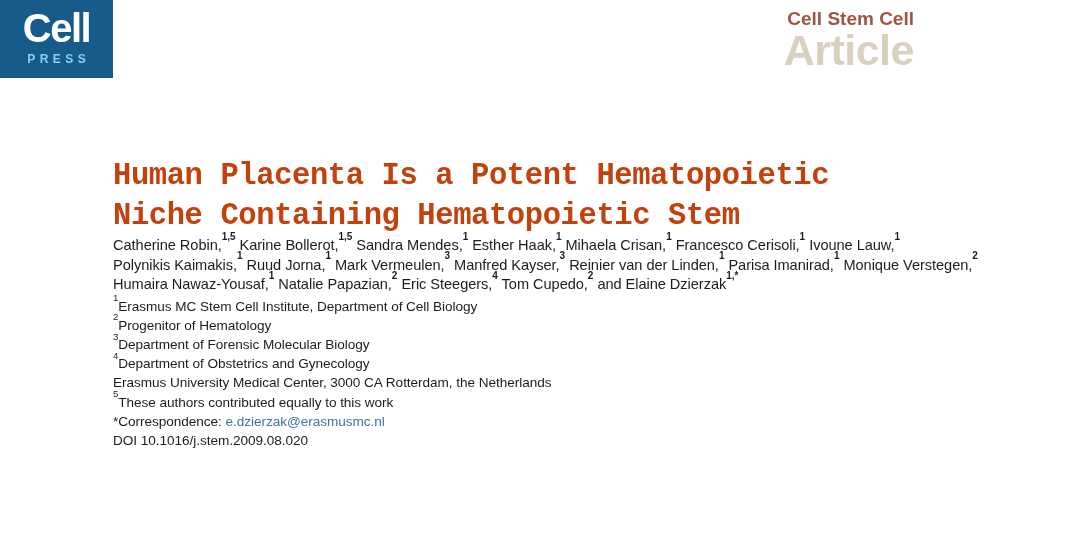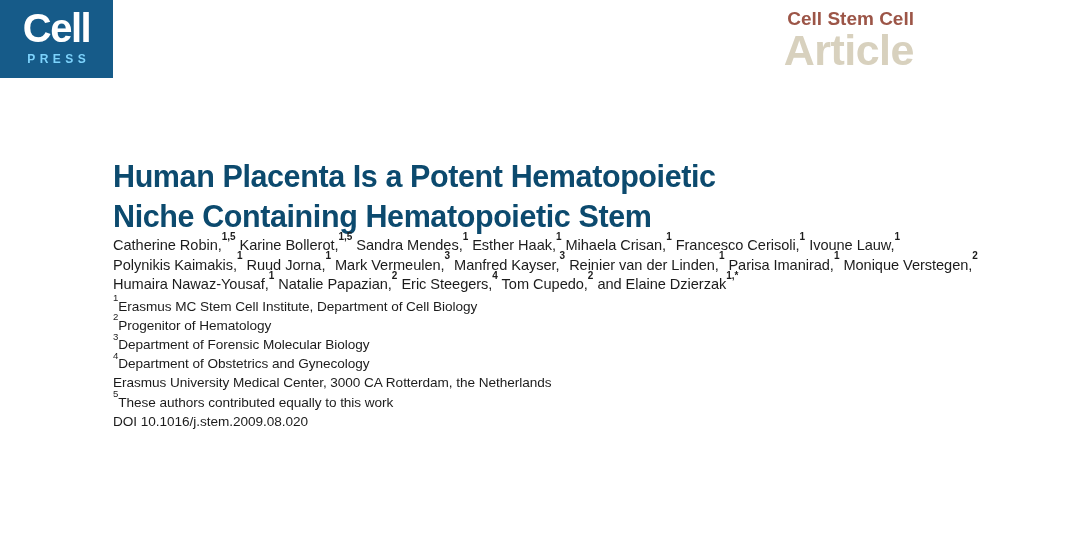--- a/index.html
+++ b/index.html
@@ -85,22 +85,22 @@
 
   
   #content {
     position: absolute;
     left: 113px;
     top: 156px;
     width: 900px;
   }
 
   #paper-title {
-    color: #0c4a6e;
-    font-family: Liberation Sans, sans-serif;
+    color: #c2410c;
+    font-family: Liberation Mono, monospace;
     font-weight: bold;
     font-size: 30.5px;
     line-height: 40px;
     letter-spacing: -0.4px;
     margin: 0;
   }
   #paper-title .tline { display: block; white-space: nowrap; }
 
   #author-block {
     color: #1c1c1c;
@@ -165,16 +165,17 @@
 
   <div id="author-block"><span class="auth"><span>Catherine Robin,</span><sup>1,5</sup></span> <span class="auth"><span>Karine Bollerot,</span><sup>1,5</sup></span> <span class="auth"><span>Sandra Mendes,</span><sup>1</sup></span> <span class="auth"><span>Esther Haak,</span><sup>1</sup></span> <span class="auth"><span>Mihaela Crisan,</span><sup>1</sup></span> <span class="auth"><span>Francesco Cerisoli,</span><sup>1</sup></span> <span class="auth"><span>Ivoune Lauw,</span><sup>1</sup></span> <span class="auth"><span>Polynikis Kaimakis,</span><sup>1</sup></span> <span class="auth"><span>Ruud Jorna,</span><sup>1</sup></span> <span class="auth"><span>Mark Vermeulen,</span><sup>3</sup></span> <span class="auth"><span>Manfred Kayser,</span><sup>3</sup></span> <span class="auth"><span>Reinier van der Linden,</span><sup>1</sup></span> <span class="auth"><span>Parisa Imanirad,</span><sup>1</sup></span> <span class="auth"><span>Monique Verstegen,</span><sup>2</sup></span> <span class="auth"><span>Humaira Nawaz-Yousaf,</span><sup>1</sup></span> <span class="auth"><span>Natalie Papazian,</span><sup>2</sup></span> <span class="auth"><span>Eric Steegers,</span><sup>4</sup></span> <span class="auth"><span>Tom Cupedo,</span><sup>2</sup></span> <span class="auth"><span>and Elaine Dzierzak</span><sup>1,*</sup></span></div>
 
   <div id="affil-block">
       <span class="aline"><sup>1</sup><span>Erasmus MC Stem Cell Institute, Department of Cell Biology</span></span>
       <span class="aline"><sup>2</sup><span>Progenitor of Hematology</span></span>
       <span class="aline"><sup>3</sup><span>Department of Forensic Molecular Biology</span></span>
       <span class="aline"><sup>4</sup><span>Department of Obstetrics and Gynecology</span></span>
       <span class="aline"><span>Erasmus University Medical Center, 3000 CA Rotterdam, the Netherlands</span></span>
       <span class="aline"><sup>5</sup><span>These authors contributed equally to this work</span></span>
+      <span class="aline"><span>*Correspondence: </span><a class="email-link" href="mailto:e.dzierzak@erasmusmc.nl" style="color: rgb(66, 113, 167);">e.dzierzak@erasmusmc.nl</a></span>
       <span class="aline"><span>DOI 10.1016/j.stem.2009.08.020</span></span>
     </div>
 
 </div>
 
 </body></html>

